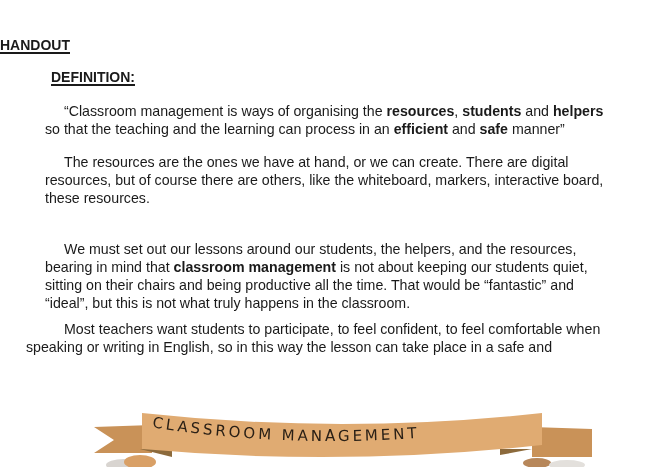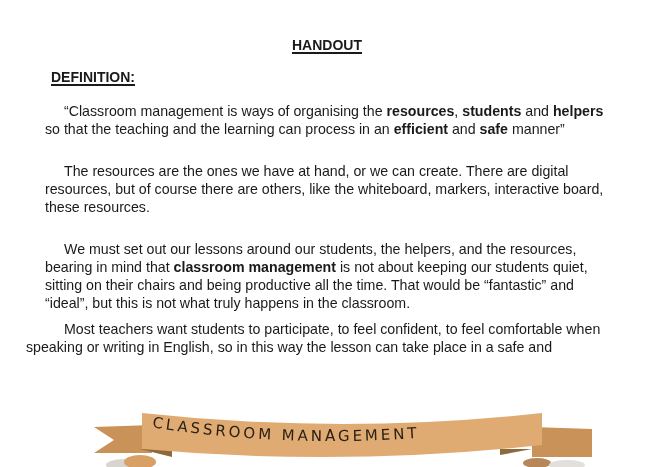--- a/index.html
+++ b/index.html
@@ -13,21 +13,20 @@
       position: relative;
       overflow: hidden;
       font-family: "Liberation Sans", sans-serif;
       color: #1a1a1a;
     }
     .title {
       position: absolute;
       left: 0;
       width: 654px;
       top: 37px;
-      text-align: center;
       font-weight: bold;
       font-size: 14px;
       text-decoration: underline;
       text-decoration-thickness: 2px;
       text-underline-offset: 2px;
     }
     .heading {
       position: absolute;
       left: 51px;
       top: 69px;
@@ -44,21 +43,21 @@
       margin: 0;
     }
     .para .line {
       display: block;
       white-space: nowrap;
     }
     .para .line.first {
       padding-left: 19px;
     }
     #p1 { left: 45px; top: 102px; }
-    #p2 { left: 45px; top: 162px; }
+    #p2 { left: 45px; top: 153px; }
     #p3 { left: 45px; top: 240px; }
     #p4 { left: 26px; top: 320px; }
     #p4 .line.first { padding-left: 38px; }
     b { font-weight: bold; }
 
     .banner {
       position: absolute;
       left: 92px;
       top: 405px;
       width: 500px;

